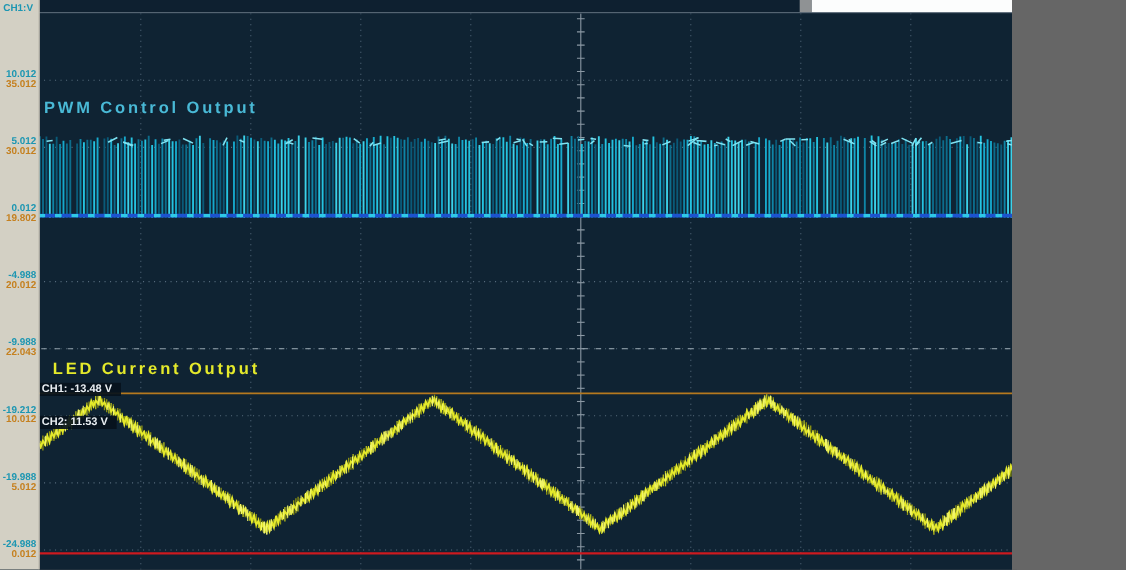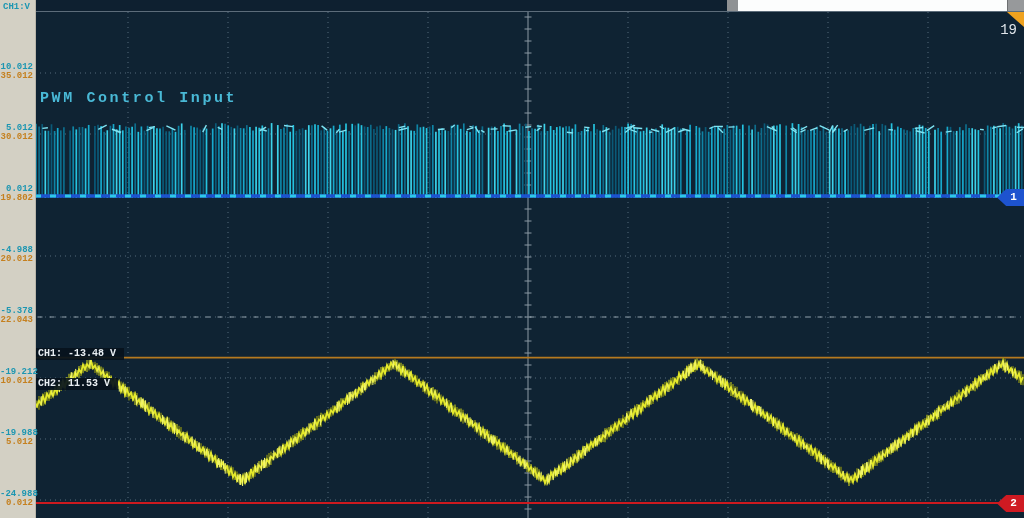--- a/index.html
+++ b/index.html
@@ -1,17 +1,17 @@
 <!DOCTYPE html>
 <html style="--plot-bg: #0f2333; --sidebar-bg: #d3d0c4; --ch1-cyan: #35cde6; --ch2-yellow: #e4e92b; --ch1-axis-text: #1c96b2; --ch2-axis-text: #c5801f; --title-cyan: #49b9d6; --cursor-line-orange: #b5791f; --ch2-ground-red: #cc1a1f; --marker1-bg: #1d53cf; --marker2-bg: #cf1a22; --grid: #5d7283; --pwm-rail-blue: #1d53cf; --corner-triangle: #efa21f;"><head>
 <meta charset="utf-8">
 <style>
   html,body{margin:0;padding:0;background:#666;}
-  #app{position:relative;width:1024px;height:518px;overflow:hidden;
-       font-family:Liberation Mono, monospace;background:var(--plot-bg,#0f2333);}
+  #app{position:relative;width:920px;height:518px;overflow:hidden;
+       font-family:Liberation Sans, sans-serif;background:var(--plot-bg,#0f2333);}
 
   
   .sidebar{position:absolute;left:0;top:0;width:35px;height:518px;
            background:var(--sidebar-bg,#d3d0c4);border-right:1px solid #b9b5a9;z-index:5;}
   .ch-indicator{position:absolute;left:3px;top:2px;font-size:9px;font-weight:bold;
                 color:var(--ch1-axis-text,#0d9cc0);letter-spacing:0px;}
   .tickpair{position:absolute;left:0;width:33px;text-align:right;line-height:9px;
             font-size:9px;font-weight:bold;}
   .tickpair .t1{color:var(--ch1-axis-text,#1c96b2);}
   .tickpair .t2{color:var(--ch2-axis-text,#c5801f);}
@@ -63,21 +63,21 @@
         </div>
         <div class="tickpair" style="top: 185px;">
           <div class="t1">0.012</div>
           <div class="t2">19.802</div>
         </div>
         <div class="tickpair" style="top: 246px;">
           <div class="t1">-4.988</div>
           <div class="t2">20.012</div>
         </div>
         <div class="tickpair" style="top: 307px;">
-          <div class="t1">-5.378</div>
+          <div class="t1">-9.988</div>
           <div class="t2">22.043</div>
         </div>
         <div class="tickpair" style="top: 368px;">
           <div class="t1">-19.212</div>
           <div class="t2">10.012</div>
         </div>
         <div class="tickpair" style="top: 429px;">
           <div class="t1">-19.988</div>
           <div class="t2">5.012</div>
         </div>
@@ -88,21 +88,22 @@
       </div>
   </div>
 
   <div class="topbar">
     <div class="sb-thumb"></div>
     <div class="sb-track"></div>
     <div class="sb-btn"></div>
   </div>
 
   <div class="plot">
-    <div class="wave-title" id="title-ch1">PWM Control Input</div>
+    <div class="wave-title" id="title-ch1">PWM Control Output</div>
+    <div class="wave-title" id="title-ch2">LED Current Output</div>
 
     <div class="meas" id="meas-ch1">CH1: -13.48 V</div>
     <div class="meas" id="meas-ch2">CH2: 11.53 V</div>
 
     <svg id="wave-svg" width="989" height="506" viewBox="0 0 989 506">
         <line x1="0" y1="61" x2="989" y2="61" stroke="#5d7283" stroke-width="1" stroke-dasharray="1 4" opacity="0.9"></line>
         <line x1="0" y1="122" x2="989" y2="122" stroke="#5d7283" stroke-width="1" stroke-dasharray="1 4" opacity="0.9"></line>
         <line x1="0" y1="183" x2="989" y2="183" stroke="#5d7283" stroke-width="1" stroke-dasharray="1 4" opacity="0.9"></line>
         <line x1="0" y1="244" x2="989" y2="244" stroke="#5d7283" stroke-width="1" stroke-dasharray="1 4" opacity="0.9"></line>
         <line x1="0" y1="305" x2="989" y2="305" stroke="#5d7283" stroke-width="1" stroke-dasharray="1 4" opacity="0.9"></line>

